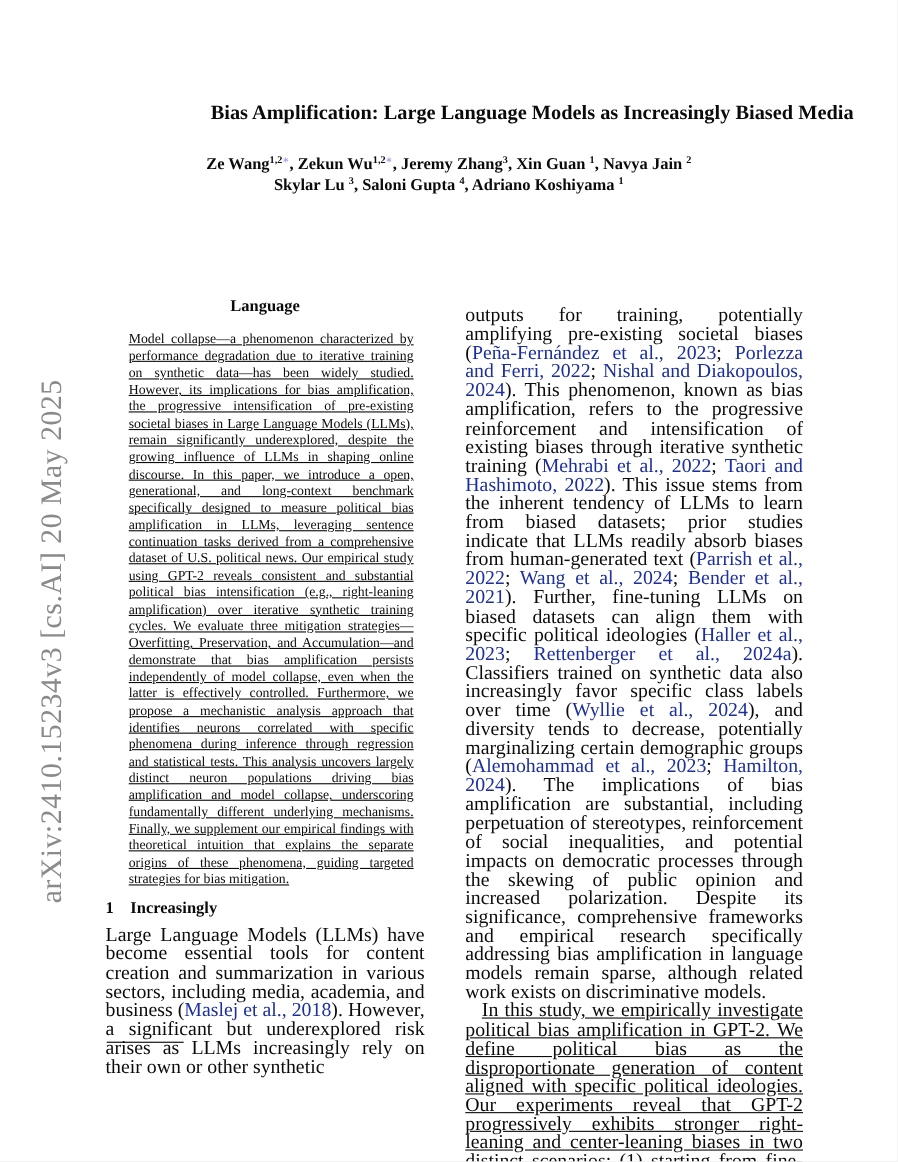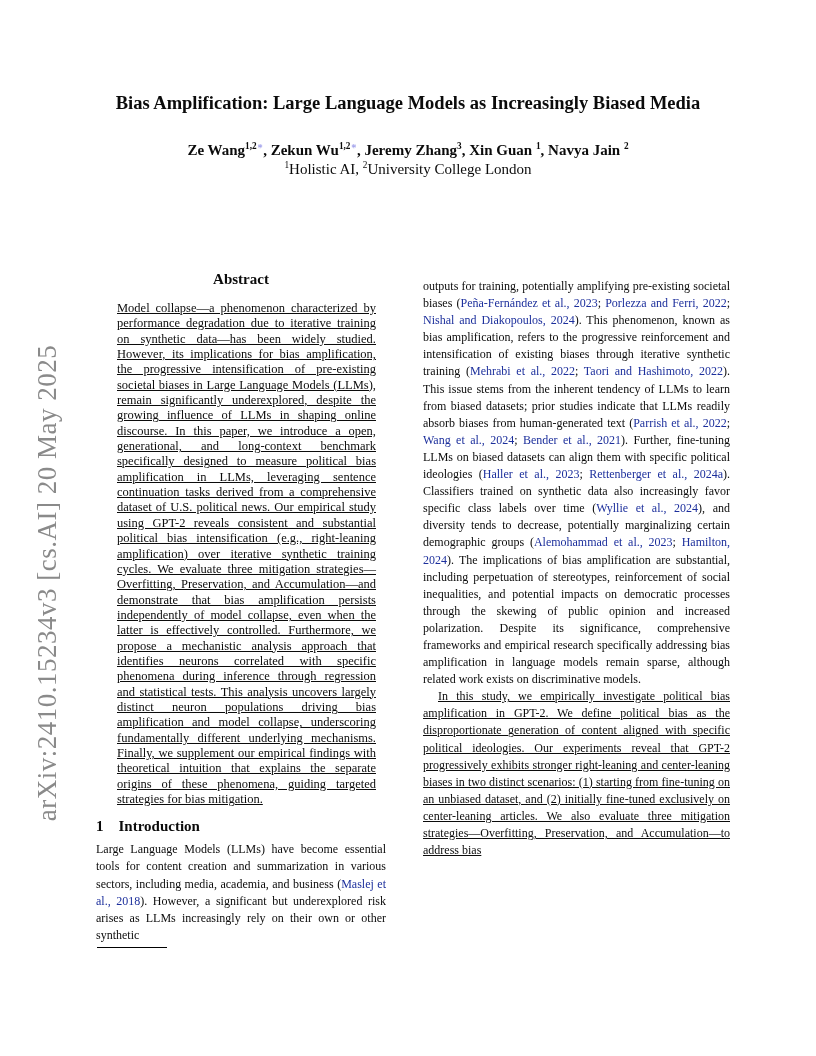--- a/index.html
+++ b/index.html
@@ -9,21 +9,21 @@
     font-family:"Liberation Serif","DejaVu Serif",serif; color:#0b0b0b;
   }
   .arxiv-banner {
     position:absolute; top:583px; left:47px;
     transform:translate(-50%,-50%) rotate(-90deg);
     white-space:nowrap; font-size:27px; letter-spacing:0.5px;
     color:var(--stamp,#8a8a8a);
   }
   .title {
     position:absolute; top:93px; left:40px; right:40px;
-    text-align:center; font-size:18.5px; font-weight:bold; margin:0;
+    text-align:right; font-size:18.5px; font-weight:bold; margin:0;
   }
   .authors {
     position:absolute; top:141px; left:0; right:0;
     text-align:center; font-size:15px; line-height:19px;
   }
   .author-line.bold { font-weight:bold; }
   sup { font-size:62%; line-height:0; }
   sup.star { color:var(--star,#9494e8); }
   .columns {
     position:absolute; top:271px; left:96px; width:634px;
@@ -35,21 +35,21 @@
     text-align:center; font-weight:bold; font-size:15px; margin-bottom:13px;
   }
   .abstract-body {
     font-size:12.5px; line-height:15.35px; text-align:justify;
     padding:0 10px 0 21px;
     text-decoration:underline;
   }
   .section-heading { margin:11px 0 4px 0; font-size:15px; font-weight:bold; }
   .section-heading .sec-num { margin-right:15px; }
   .body-par {
-    font-size:12px; line-height:17.1px; text-align:justify; margin:6px 0 0 0;
+    font-size:18px; line-height:17.1px; text-align:justify; margin:6px 0 0 0;
   }
   .col-right .body-par.first { margin-top:0; }
   .body-par.indent { text-indent:15px; margin-top:0;text-decoration:underline; }
   .cite { color:var(--cite,#1c2f9c); }
   .footnote { position:absolute; left:97px; top:947px; width:290px; }
   .footnote-rule { width:70px; border-top:1.2px solid #000; margin-bottom:3px; }
   .footnote-text { font-size:12px; font-weight:bold; padding-left:13px; }
 </style>
 </head>
 <body>
@@ -57,29 +57,29 @@
 <div class="page">
 
   <div class="arxiv-banner">
     <span>arXiv:2410.15234v3  [cs.AI]  20 May 2025</span>
   </div>
 
   <h1 class="title">Bias Amplification: Large Language Models as Increasingly Biased Media</h1>
 
   <div class="authors">
     <div class="author-line bold">Ze Wang<sup>1,2</sup><sup class="star">∗</sup>, Zekun Wu<sup>1,2</sup><sup class="star">∗</sup>, Jeremy Zhang<sup>3</sup>, Xin Guan <sup>1</sup>, Navya Jain <sup>2</sup></div>
-    <div class="author-line"><sup>1</sup>Holistic AI, <sup>2</sup>University College London</div>
+    <div class="author-line bold">Skylar Lu <sup>3</sup>, Saloni Gupta <sup>4</sup>, Adriano Koshiyama <sup>1</sup></div>
   </div>
 
   <div class="columns">
     <div class="col-left">
-      <div class="abstract-heading">Abstract</div>
+      <div class="abstract-heading">Language</div>
       <div class="abstract-body">Model collapse—a phenomenon characterized by performance degradation due to iterative training on synthetic data—has been widely studied. However, its implications for bias amplification, the progressive intensification of pre-existing societal biases in Large Language Models (LLMs), remain significantly underexplored, despite the growing influence of LLMs in shaping online discourse. In this paper, we introduce a open, generational, and long-context benchmark specifically designed to measure political bias amplification in LLMs, leveraging sentence continuation tasks derived from a comprehensive dataset of U.S. political news. Our empirical study using GPT-2 reveals consistent and substantial political bias intensification (e.g., right-leaning amplification) over iterative synthetic training cycles. We evaluate three mitigation strategies—Overfitting, Preservation, and Accumulation—and demonstrate that bias amplification persists independently of model collapse, even when the latter is effectively controlled. Furthermore, we propose a mechanistic analysis approach that identifies neurons correlated with specific phenomena during inference through regression and statistical tests. This analysis uncovers largely distinct neuron populations driving bias amplification and model collapse, underscoring fundamentally different underlying mechanisms. Finally, we supplement our empirical findings with theoretical intuition that explains the separate origins of these phenomena, guiding targeted strategies for bias mitigation.</div>
       <div class="section-heading">
-        <span class="sec-num">1</span><span>Introduction</span>
+        <span class="sec-num">1</span><span>Increasingly</span>
       </div>
       <p class="body-par first">Large Language Models (LLMs) have become essential tools for content creation and summarization in various sectors, including media, academia, and business (<span class="cite">Maslej et al., 2018</span>). However, a significant but underexplored risk arises as LLMs increasingly rely on their own or other synthetic</p>
     </div>
     <div class="col-right">
       <p class="body-par first">outputs for training, potentially amplifying pre-existing societal biases (<span class="cite">Peña-Fernández et al., 2023</span>; <span class="cite">Porlezza and Ferri, 2022</span>; <span class="cite">Nishal and Diakopoulos, 2024</span>). This phenomenon, known as bias amplification, refers to the progressive reinforcement and intensification of existing biases through iterative synthetic training (<span class="cite">Mehrabi et al., 2022</span>; <span class="cite">Taori and Hashimoto, 2022</span>). This issue stems from the inherent tendency of LLMs to learn from biased datasets; prior studies indicate that LLMs readily absorb biases from human-generated text (<span class="cite">Parrish et al., 2022</span>; <span class="cite">Wang et al., 2024</span>; <span class="cite">Bender et al., 2021</span>). Further, fine-tuning LLMs on biased datasets can align them with specific political ideologies (<span class="cite">Haller et al., 2023</span>; <span class="cite">Rettenberger et al., 2024a</span>). Classifiers trained on synthetic data also increasingly favor specific class labels over time (<span class="cite">Wyllie et al., 2024</span>), and diversity tends to decrease, potentially marginalizing certain demographic groups (<span class="cite">Alemohammad et al., 2023</span>; <span class="cite">Hamilton, 2024</span>). The implications of bias amplification are substantial, including perpetuation of stereotypes, reinforcement of social inequalities, and potential impacts on democratic processes through the skewing of public opinion and increased polarization. Despite its significance, comprehensive frameworks and empirical research specifically addressing bias amplification in language models remain sparse, although related work exists on discriminative models.</p>
       <p class="body-par indent">In this study, we empirically investigate political bias amplification in GPT-2. We define political bias as the disproportionate generation of content aligned with specific political ideologies. Our experiments reveal that GPT-2 progressively exhibits stronger right-leaning and center-leaning biases in two distinct scenarios: (1) starting from fine-tuning on an unbiased dataset, and (2) initially fine-tuned exclusively on center-leaning articles. We also evaluate three mitigation strategies—Overfitting, Preservation, and Accumulation—to address bias</p>
     </div>
   </div>
 
   <div class="footnote">

